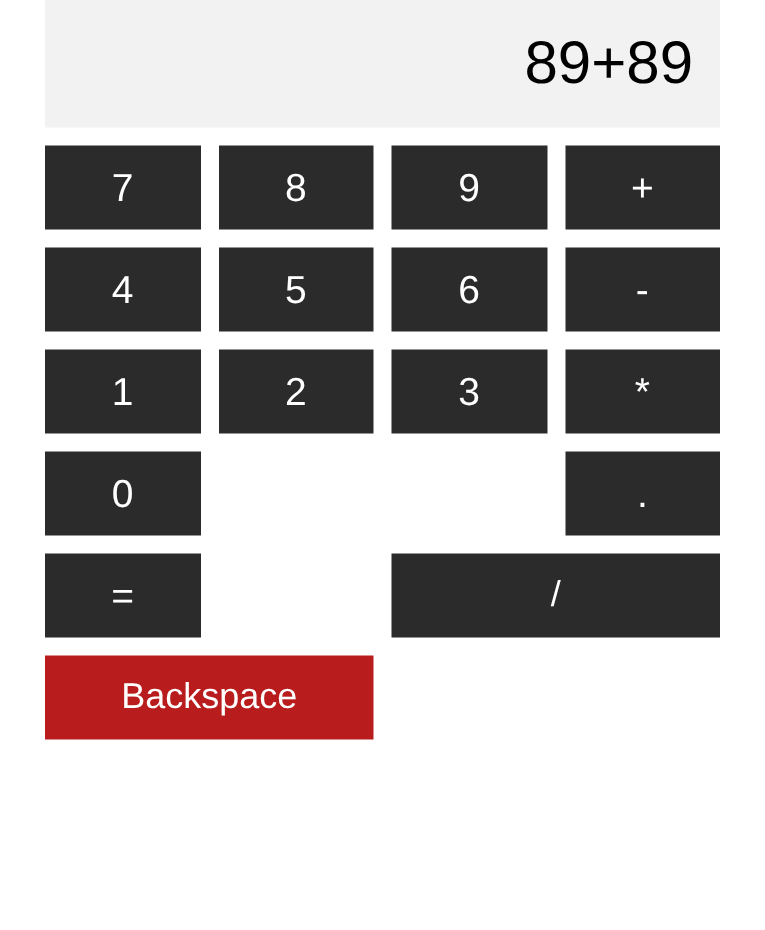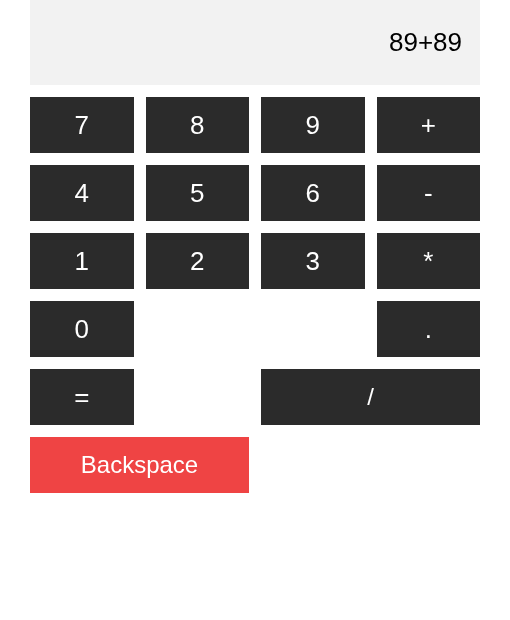--- a/index.html
+++ b/index.html
@@ -18,21 +18,21 @@
       padding: 0 30px;
     }
     .display {
       background: #f2f2f2;
       height: 85px;
       width: 100%;
       display: flex;
       align-items: center;
       justify-content: flex-end;
       padding-right: 18px;
-      font-size: 26px;
+      font-size: 40px;
       font-weight: 400;
       color: #000;
       margin-bottom: 12px;
     }
     .keypad {
       display: grid;
       grid-template-columns: repeat(4, 1fr);
       grid-auto-rows: 56px;
       gap: 12px;
     }
@@ -42,21 +42,21 @@
       font-size: 26px;
       display: flex;
       align-items: center;
       justify-content: center;
       cursor: pointer;
       user-select: none;
       border: none;
       font-family: inherit;
     }
     .btn.gray {
-      background: #ef4444;
+      background: #b91c1c;
     }
     .btn.wide2 {
       grid-column: span 2;
       font-size: 24px;
     }
     .empty {
       background: transparent;
     }
   </style>
 </head>

